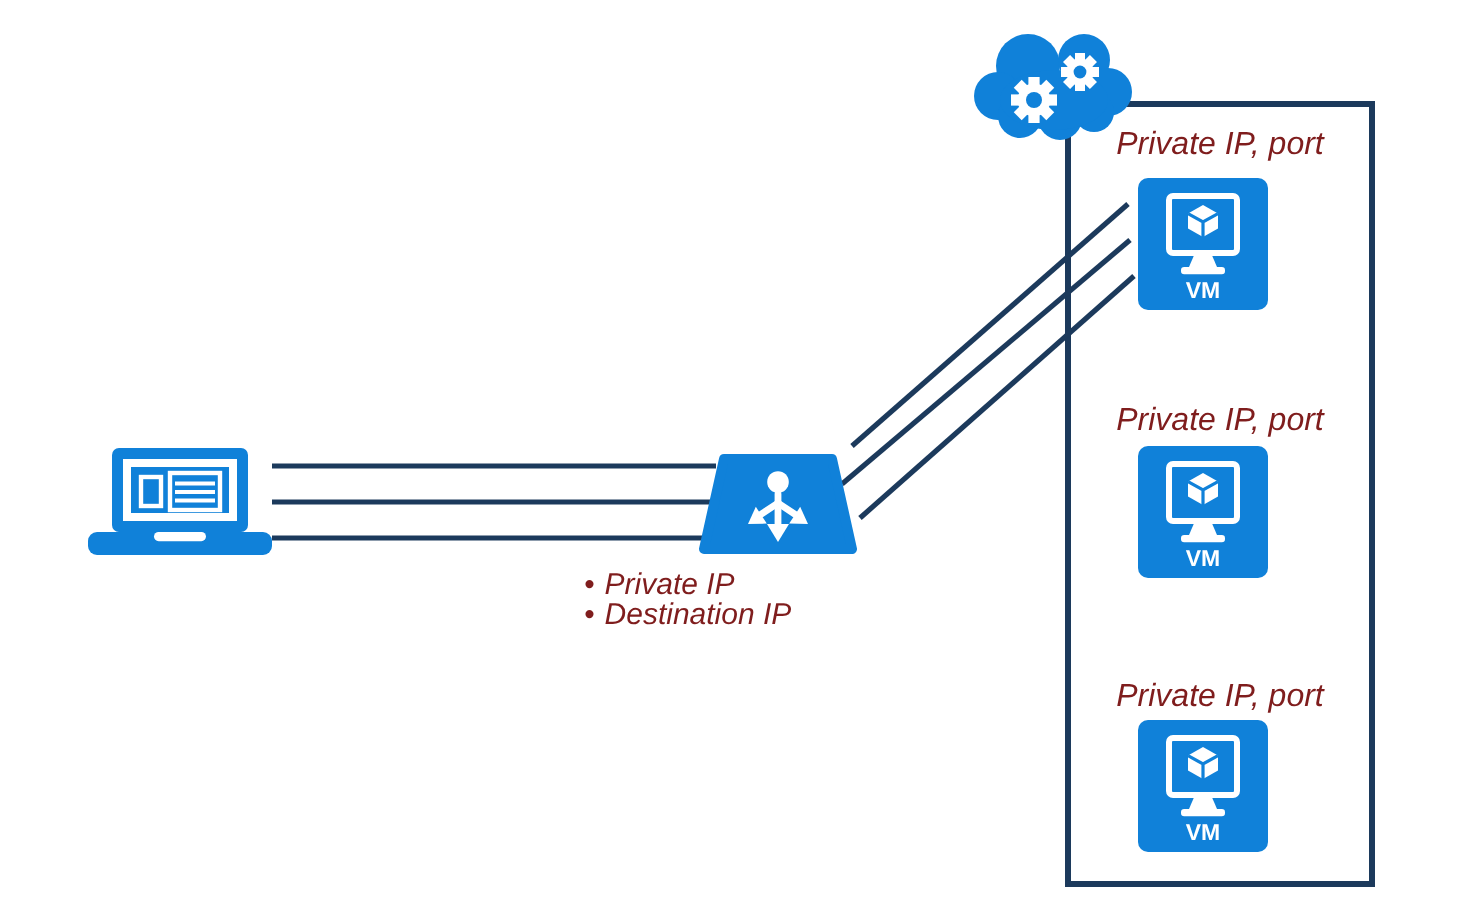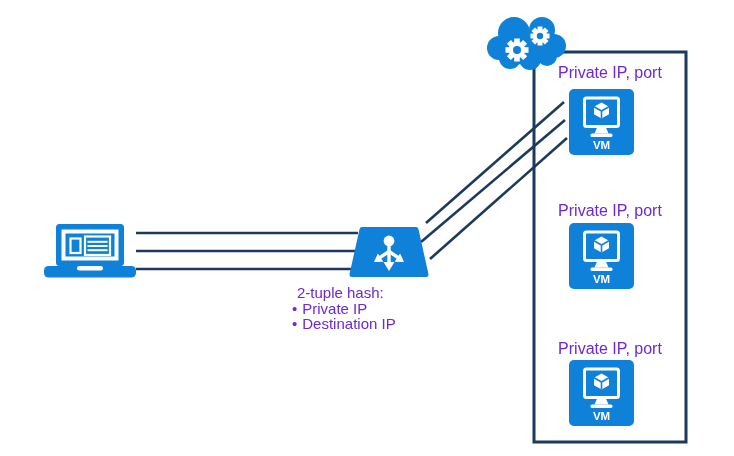--- a/index.html
+++ b/index.html
@@ -1,21 +1,21 @@
 <!DOCTYPE html>
 <html><head>
 <meta charset="utf-8">
 <style>
   html,body{margin:0;padding:0;background:#fff;}
   .canvas{
     position:relative;width:734px;height:456px;background:#ffffff;overflow:hidden;
     font-family:"Liberation Sans",sans-serif;
   }
   .layer{position:absolute;left:0;top:0;}
-  .label{position:absolute;color:#6d28d9;}
+  .label{position:absolute;color:#7f1d1d;font-style:italic;}
   .vm-label{font-size:16px;width:150px;text-align:center;white-space:nowrap;}
   .hash-block{font-size:15px;line-height:15px;}
   .hash-title{padding-left:5px;margin-bottom:1px;}
   .bullet-row{display:flex;gap:5px;}
 </style>
 </head>
 <body>
 
 <div class="canvas">
 
@@ -119,21 +119,20 @@
       <rect x="15.5" y="9" width="34" height="28.5" rx="2" fill="none" stroke="#ffffff" stroke-width="3"></rect>
       <polygon points="32.5,13.5 40,17.8 40,25.2 32.5,29.5 25,25.2 25,17.8" fill="#ffffff"></polygon>
       <path d="M25,17.8 L32.5,22 L40,17.8 M32.5,22 L32.5,29.5" stroke="#1081D9" stroke-width="1.6" fill="none"></path>
       <path d="M28.5,37.5 h8 l3,7 h-14 Z" fill="#ffffff"></path>
       <rect x="21.5" y="44.5" width="22" height="3.6" rx="1.6" fill="#ffffff"></rect>
       <text x="32.5" y="60" text-anchor="middle" fill="#ffffff" font-size="11.5" font-weight="bold" font-family="Liberation Sans, sans-serif">VM</text>
     </g>
   </svg>
 
   <div class="label hash-block" style="left:292px;top:285px;">
-    <div class="hash-title">2-tuple hash:</div>
     <div class="bullet-row">
       <span>•</span>
       <span>Private IP</span>
     </div>
     <div class="bullet-row">
       <span>•</span>
       <span>Destination IP</span>
     </div>
   </div>
 

